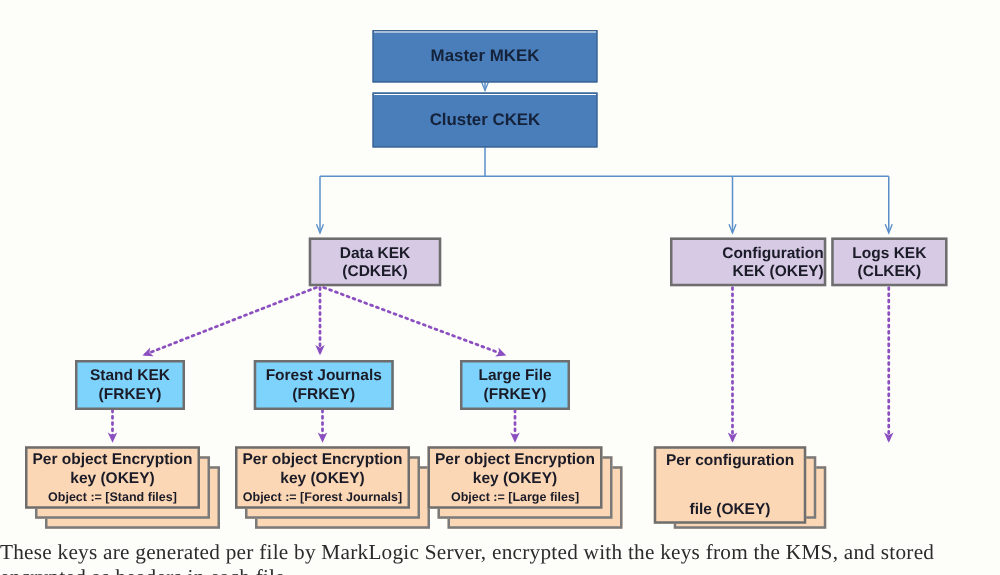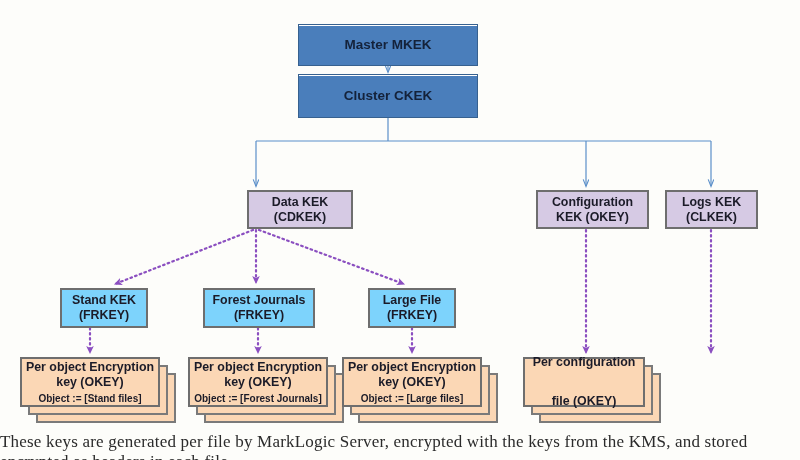--- a/index.html
+++ b/index.html
@@ -172,21 +172,21 @@
 
   <div class="node blue" style="left:298px; top:74px; width:180px; height:44px;">
     <span>Cluster CKEK</span>
   </div>
 
   <div class="node purple" style="left:203px; top:190px; width:106px; height:39px;margin-left:44px;">
     <span>Data KEK</span>
     <span>(CDKEK)</span>
   </div>
 
-  <div class="node purple" style="left:536px; top:190px; width:113px; height:39px;">
+  <div class="node purple" style="left:536px; top:190px; width:125px; height:39px;align-items:flex-end;">
     <span>Configuration</span>
     <span>KEK (OKEY)</span>
   </div>
 
   <div class="node purple" style="left:665px; top:190px; width:93px; height:39px;">
     <span>Logs KEK</span>
     <span>(CLKEK)</span>
   </div>
 
   <div class="node cyan" style="left:60px; top:288px; width:88px; height:40px;">
@@ -230,21 +230,21 @@
     <div class="front" style="width:140px; height:50px;">
       <div class="title">Per object Encryption</div>
       <div class="title">key (OKEY)</div>
       <div class="sub">Object := [Large files]</div>
     </div>
   </div>
 
   <div class="stack" style="left:523px; top:357px; width:140px; height:66px;">
     <div class="sheet s3" style="left:16px; top:16px; width:122px; height:50px;"></div>
     <div class="sheet s2" style="left:8px; top:8px; width:122px; height:50px;"></div>
-    <div class="front" style="width:122px; height:50px;gap:24px;">
+    <div class="front" style="width:122px; height:62px;gap:24px;">
       <div class="title">Per configuration</div>
       <div class="title">file (OKEY)</div>
     </div>
   </div>
 
 
   <div class="caption">These keys are generated  per file by MarkLogic Server, encrypted  with the keys from the KMS, and stored encrypted as headers in each file .</div>
 
 </div>
 

